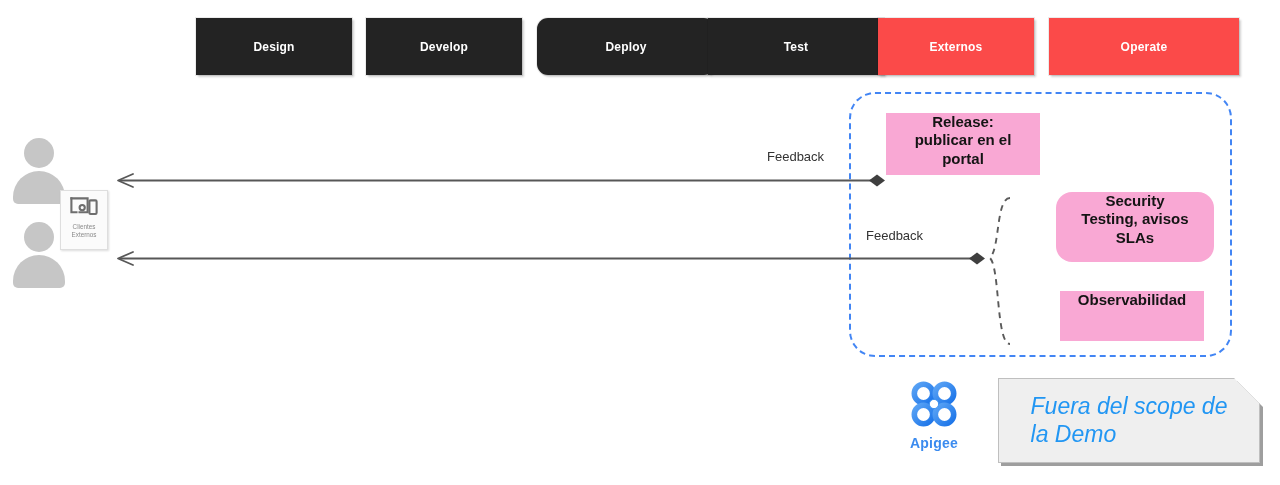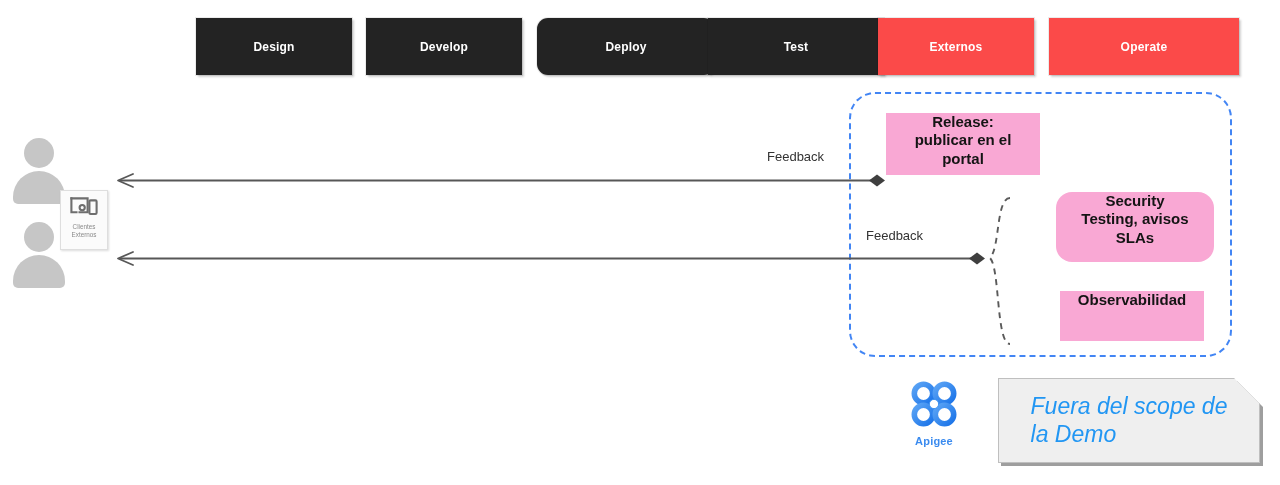--- a/index.html
+++ b/index.html
@@ -127,21 +127,21 @@
   .apigee-wrap {
     position: absolute;
     left: 895px;
     top: 378px;
     width: 78px;
     display: flex;
     flex-direction: column;
     align-items: center;
   }
   .apigee-name {
-    font-size: 11px;
+    font-size: 14px;
     color: #3B8BEF;
     font-weight: bold;
     margin-top: 1px;
     letter-spacing: 0.2px;
   }
 
   
   .callout {
     position: absolute;
     left: 998px;

